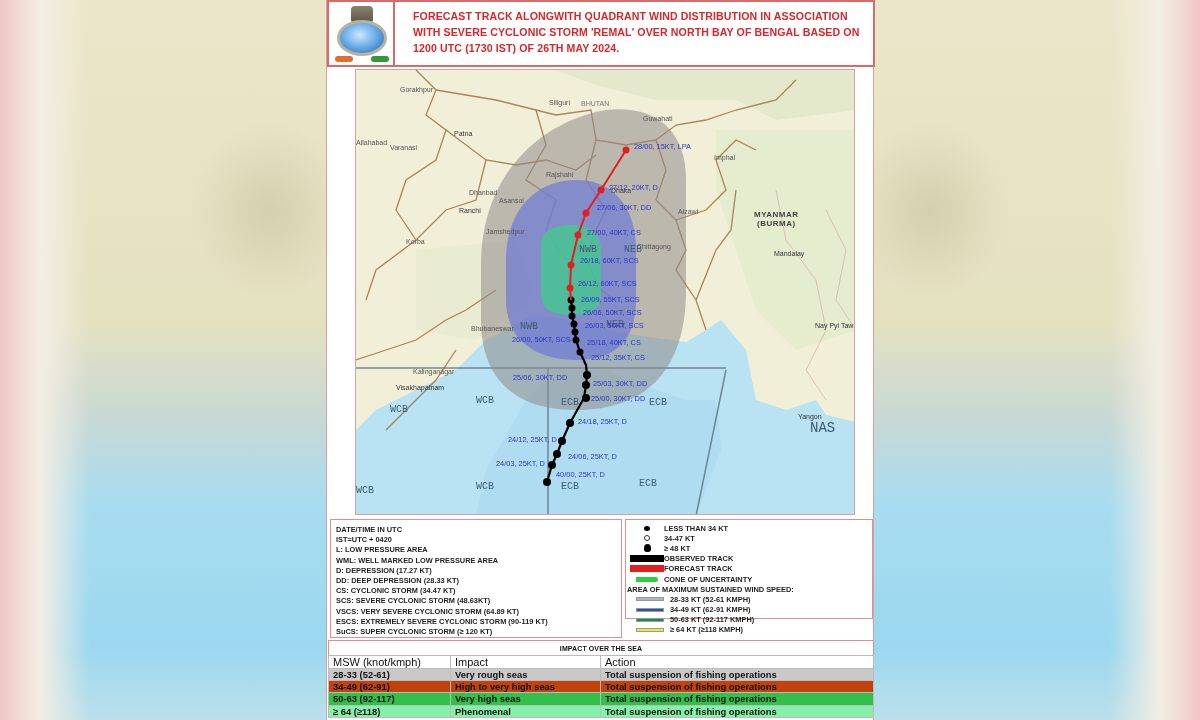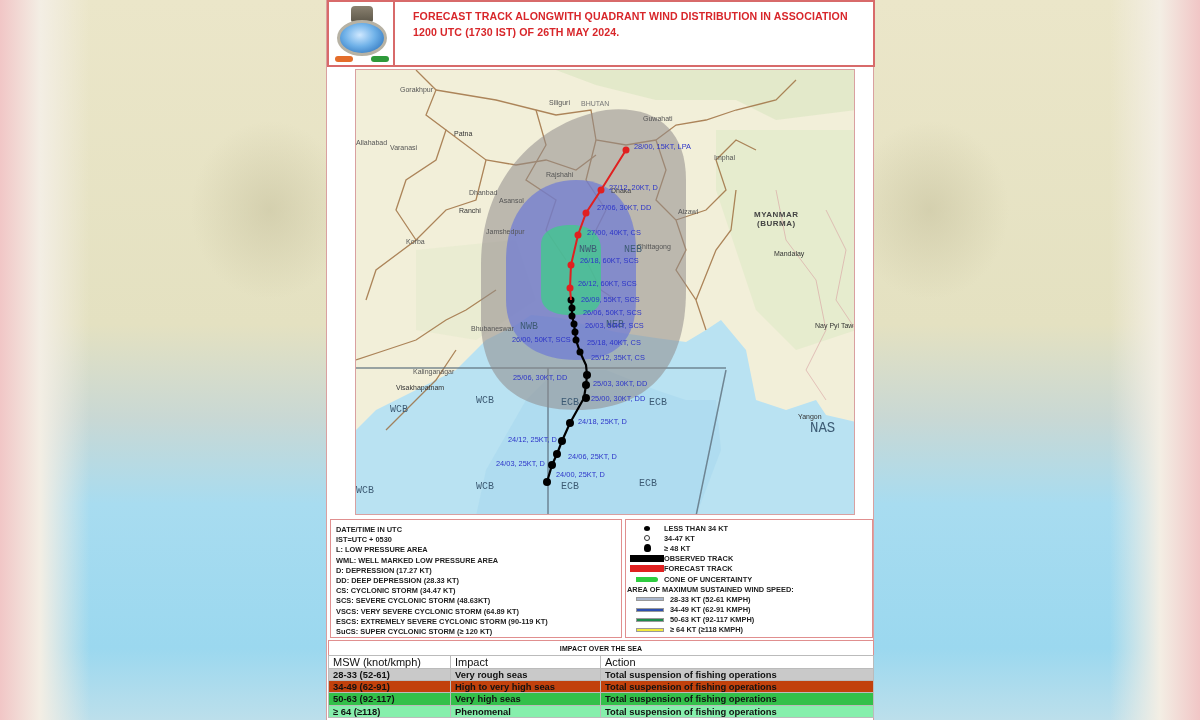--- a/index.html
+++ b/index.html
@@ -76,21 +76,21 @@
   .map-label.track { color: #2c34c8; font-size: 7.4px; }
 
   
   .legend-left {
     position: absolute; left: 3px; top: 519px; width: 292px; height: 119px;
     border: 1px solid #e08f8f;
     padding: 5px 5px;
     font-size: 7.4px; line-height: 10.2px; color: #222; font-weight: bold;
   }
   .legend-right {
-    position: absolute; left: 298px; top: 519px; width: 248px; height: 119px;
+    position: absolute; left: 298px; top: 519px; width: 248px; height: 100px;
     border: 1px solid #e08f8f;
     padding: 3px 4px 0 4px;
     font-size: 7.4px; color: #222; font-weight: bold;
   }
   .leg-row { display: flex; align-items: center; height: 10.2px; }
   .leg-sym { width: 34px; display: flex; justify-content: center; align-items: center; }
   .dot-s { width: 6px; height: 5px; border-radius: 50%; background: #000; }
   .dot-m { width: 6px; height: 6px; border-radius: 50%; border: 1.5px solid #333; }
   .dot-l { width: 7px; height: 8px; border-radius: 50% 50% 40% 40%; background: #000; }
   .bar-sym { width: 34px; height: 7px; }
@@ -129,20 +129,21 @@
 
   <div class="header">
     <div class="logo-cell">
       <div class="logo-emblem"></div>
       <div class="logo-globe"></div>
       <div class="logo-flag-l"></div>
       <div class="logo-flag-r"></div>
     </div>
     <div class="title">
       <div>FORECAST TRACK ALONGWITH QUADRANT WIND DISTRIBUTION IN ASSOCIATION</div>
+      <div>WITH SEVERE CYCLONIC STORM 'REMAL' OVER NORTH BAY OF BENGAL BASED ON</div>
       <div>1200 UTC (1730 IST) OF 26TH MAY 2024.</div>
     </div>
   </div>
 
   <div class="map">
     <svg width="500" height="446" viewBox="0 0 500 446">
 
       <path d="M0,360 L20,340 L60,320 L100,300 L130,270 L160,255 L175,245 L205,248 L230,255 L260,262 L300,268 L330,272 L350,260 L365,250 L390,280 L400,330 L430,340 L460,330 L470,345 L500,352 L500,446 L0,446 Z" fill="#b9e2f2"></path>
       <path d="M120,446 L130,400 L170,330 L200,300 L250,300 L300,320 L330,330 L360,330 L365,380 L340,446 Z" fill="#a9d9ef" opacity="0.6"></path>
 
@@ -244,21 +245,21 @@
     <span class="map-label sea" style="left:34px;top:334px">WCB</span>
     <span class="map-label sea" style="left:120px;top:325px">WCB</span>
     <span class="map-label sea" style="left:0px;top:415px">WCB</span>
     <span class="map-label sea" style="left:120px;top:411px">WCB</span>
     <span class="map-label sea" style="left:205px;top:327px">ECB</span>
     <span class="map-label sea" style="left:293px;top:327px">ECB</span>
     <span class="map-label sea" style="left:205px;top:411px">ECB</span>
     <span class="map-label sea" style="left:283px;top:408px">ECB</span>
     <span class="map-label sea" style="left:454px;top:350px;font-size:14px">NAS</span>
 
-    <span class="map-label track" style="left:200px;top:400px">24/00, 25KT, D</span>
+    <span class="map-label track" style="left:200px;top:400px">40/00, 25KT, D</span>
     <span class="map-label track" style="left:140px;top:389px">24/03, 25KT, D</span>
     <span class="map-label track" style="left:212px;top:382px">24/06, 25KT, D</span>
     <span class="map-label track" style="left:152px;top:365px">24/12, 25KT, D</span>
     <span class="map-label track" style="left:222px;top:347px">24/18, 25KT, D</span>
     <span class="map-label track" style="left:235px;top:324px">25/00, 30KT, DD</span>
     <span class="map-label track" style="left:237px;top:309px">25/03, 30KT, DD</span>
     <span class="map-label track" style="left:157px;top:303px">25/06, 30KT, DD</span>
     <span class="map-label track" style="left:235px;top:283px">25/12, 35KT, CS</span>
     <span class="map-label track" style="left:231px;top:268px">25/18, 40KT, CS</span>
     <span class="map-label track" style="left:156px;top:265px">26/00, 50KT, SCS</span>
@@ -268,21 +269,21 @@
     <span class="map-label track" style="left:222px;top:209px">26/12, 60KT, SCS</span>
     <span class="map-label track" style="left:224px;top:186px">26/18, 60KT, SCS</span>
     <span class="map-label track" style="left:231px;top:158px">27/00, 40KT, CS</span>
     <span class="map-label track" style="left:241px;top:133px">27/06, 30KT, DD</span>
     <span class="map-label track" style="left:253px;top:113px">27/12, 20KT, D</span>
     <span class="map-label track" style="left:278px;top:72px">28/00, 15KT, LPA</span>
   </div>
 
   <div class="legend-left">
     <div>DATE/TIME IN UTC</div>
-    <div>IST=UTC + 0530</div>
+    <div>IST=UTC + 0420</div>
     <div>L: LOW PRESSURE AREA</div>
     <div>WML: WELL MARKED LOW PRESSURE AREA</div>
     <div>D: DEPRESSION (17.27 KT)</div>
     <div>DD: DEEP DEPRESSION (28.33 KT)</div>
     <div>CS: CYCLONIC STORM (34.47 KT)</div>
     <div>SCS: SEVERE CYCLONIC STORM (48.63KT)</div>
     <div>VSCS: VERY SEVERE CYCLONIC STORM (64.89 KT)</div>
     <div>ESCS: EXTREMELY SEVERE CYCLONIC STORM (90-119 KT)</div>
     <div>SuCS: SUPER CYCLONIC STORM (≥ 120 KT)</div>
   </div>

